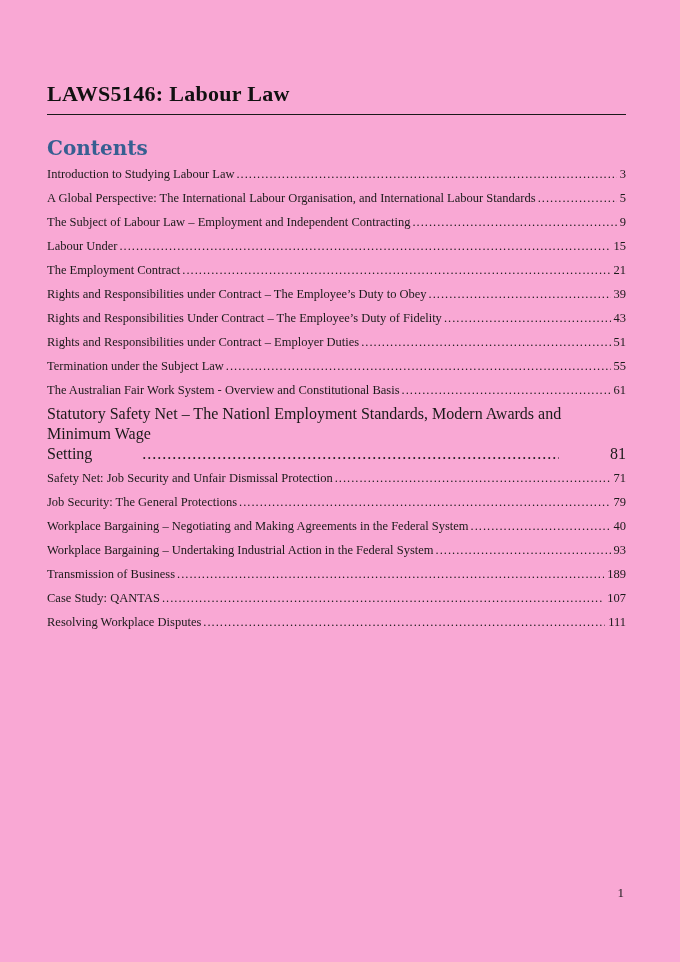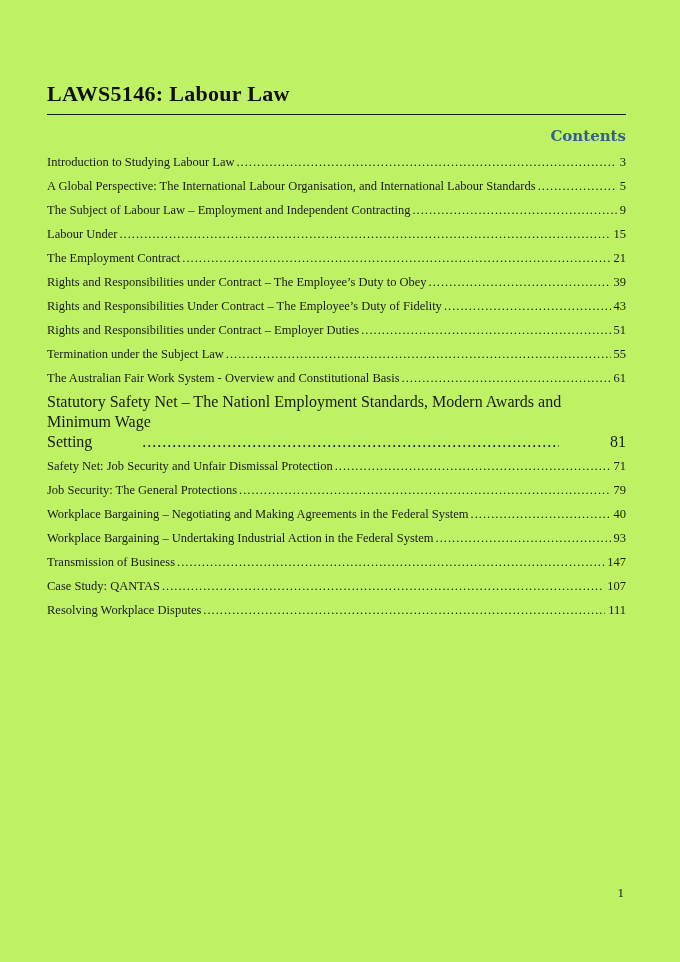--- a/index.html
+++ b/index.html
@@ -1,20 +1,20 @@
 <!DOCTYPE html>
 <html><head>
 <meta charset="utf-8">
 <style>
   html, body { margin: 0; padding: 0; background: #ffffff; }
   .page {
     position: relative;
     width: 680px;
     height: 962px;
-    background: #bef264;
+    background: #f9a8d4;
     font-family: "Liberation Serif", serif;
     color: #1a1a1a;
     overflow: hidden;
   }
   .content {
     position: absolute;
     left: 47px;
     top: 82px;
     width: 579px;
   }
@@ -25,25 +25,24 @@
     line-height: 24px;
     color: #111111;
     letter-spacing: 0.3px;
     padding-bottom: 8px;
     border-bottom: 1.5px solid #1a1a1a;
     margin: 0;
   }
   .contents-heading {
     font-family: "DejaVu Serif", "Liberation Serif", serif;
     font-weight: bold;
-    font-size: 15px;
+    font-size: 20px;
     line-height: 18px;
-    margin-top: 12px;
+    margin-top: 24px;
     margin-bottom: 7px;
-    text-align: right;
   }
   .toc { margin-top: 0; }
   .toc-entry {
     display: flex;
     align-items: baseline;
     font-size: 12.5px;
     line-height: 20px;
     margin-bottom: 4px;
     color: #1a1a1a;
     justify-content: space-between;
@@ -189,21 +188,21 @@
 
       <div class="toc-entry">
         <span class="t">Workplace Bargaining – Undertaking Industrial Action in the Federal System</span>
         <span class="dots"></span>
         <span class="pg">93</span>
       </div>
 
       <div class="toc-entry">
         <span class="t">Transmission of Business</span>
         <span class="dots"></span>
-        <span class="pg">147</span>
+        <span class="pg">189</span>
       </div>
 
       <div class="toc-entry">
         <span class="t">Case Study: QANTAS</span>
         <span class="dots"></span>
         <span class="pg">107</span>
       </div>
 
       <div class="toc-entry">
         <span class="t">Resolving Workplace Disputes</span>

